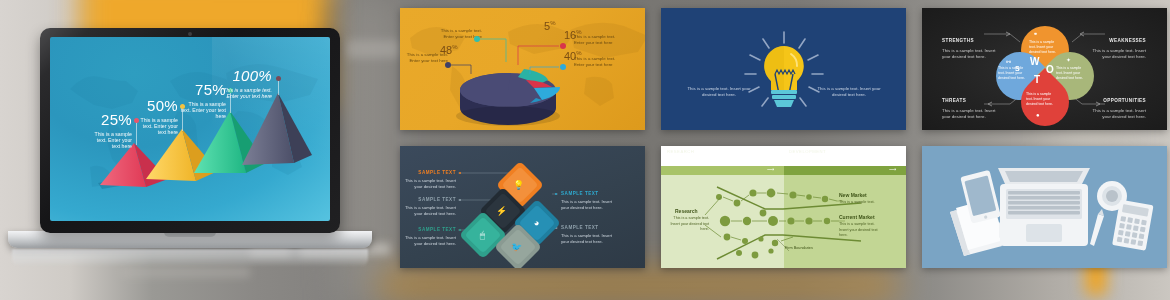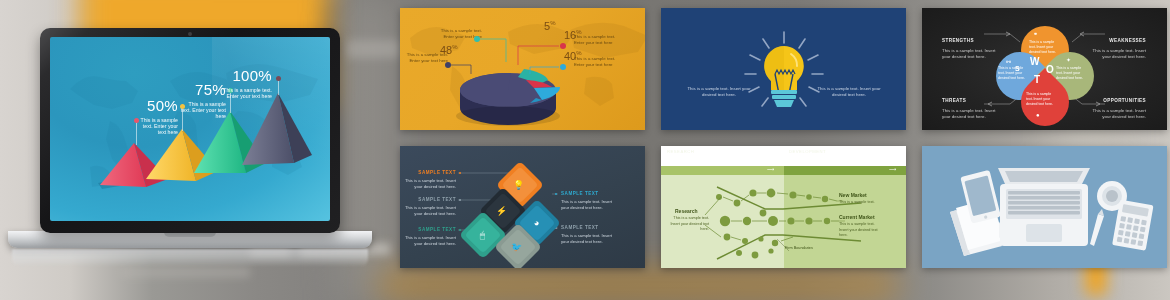--- a/index.html
+++ b/index.html
@@ -185,29 +185,33 @@
 
         <div class="stem" style="left:86px;top:84px;height:24px;"></div>
         <div class="dot" style="left:84px;top:81px;background:#e8566b;"></div>
         <div class="stem" style="left:132px;top:70px;height:24px;"></div>
         <div class="dot" style="left:130px;top:67px;background:#f5c33f;"></div>
         <div class="stem" style="left:180px;top:54px;height:22px;"></div>
         <div class="dot" style="left:178px;top:51px;background:#3fc99a;"></div>
         <div class="stem" style="left:228px;top:42px;height:16px;"></div>
         <div class="dot" style="left:226px;top:39px;background:#7a4a58;"></div>
 
+        <div class="callout" style="left:38px;top:74px;width:44px;">
+          <div class="pct">25%</div>
+          <div class="ctxt">This is a sample text. Enter your text here</div>
+        </div>
         <div class="callout" style="left:84px;top:60px;width:44px;">
           <div class="pct">50%</div>
           <div class="ctxt">This is a sample text. Enter your text here</div>
         </div>
         <div class="callout" style="left:130px;top:44px;width:46px;">
           <div class="pct">75%</div>
           <div class="ctxt">This is a sample text. Enter your text here</div>
         </div>
-        <div class="callout" style="left:172px;top:30px;width:50px;">
+        <div class="callout" style="left:172px;top:30px;width:50px;font-style:italic;">
           <div class="pct">100%</div>
           <div class="ctxt">This is a sample text. Enter your text here</div>
         </div>
 
       </div>
     </div>
   </div>
 
   <div class="slide s-w pie-slide">
     <svg style="position:absolute;inset:0;opacity:.14" viewBox="0 0 245 122" preserveAspectRatio="none">

